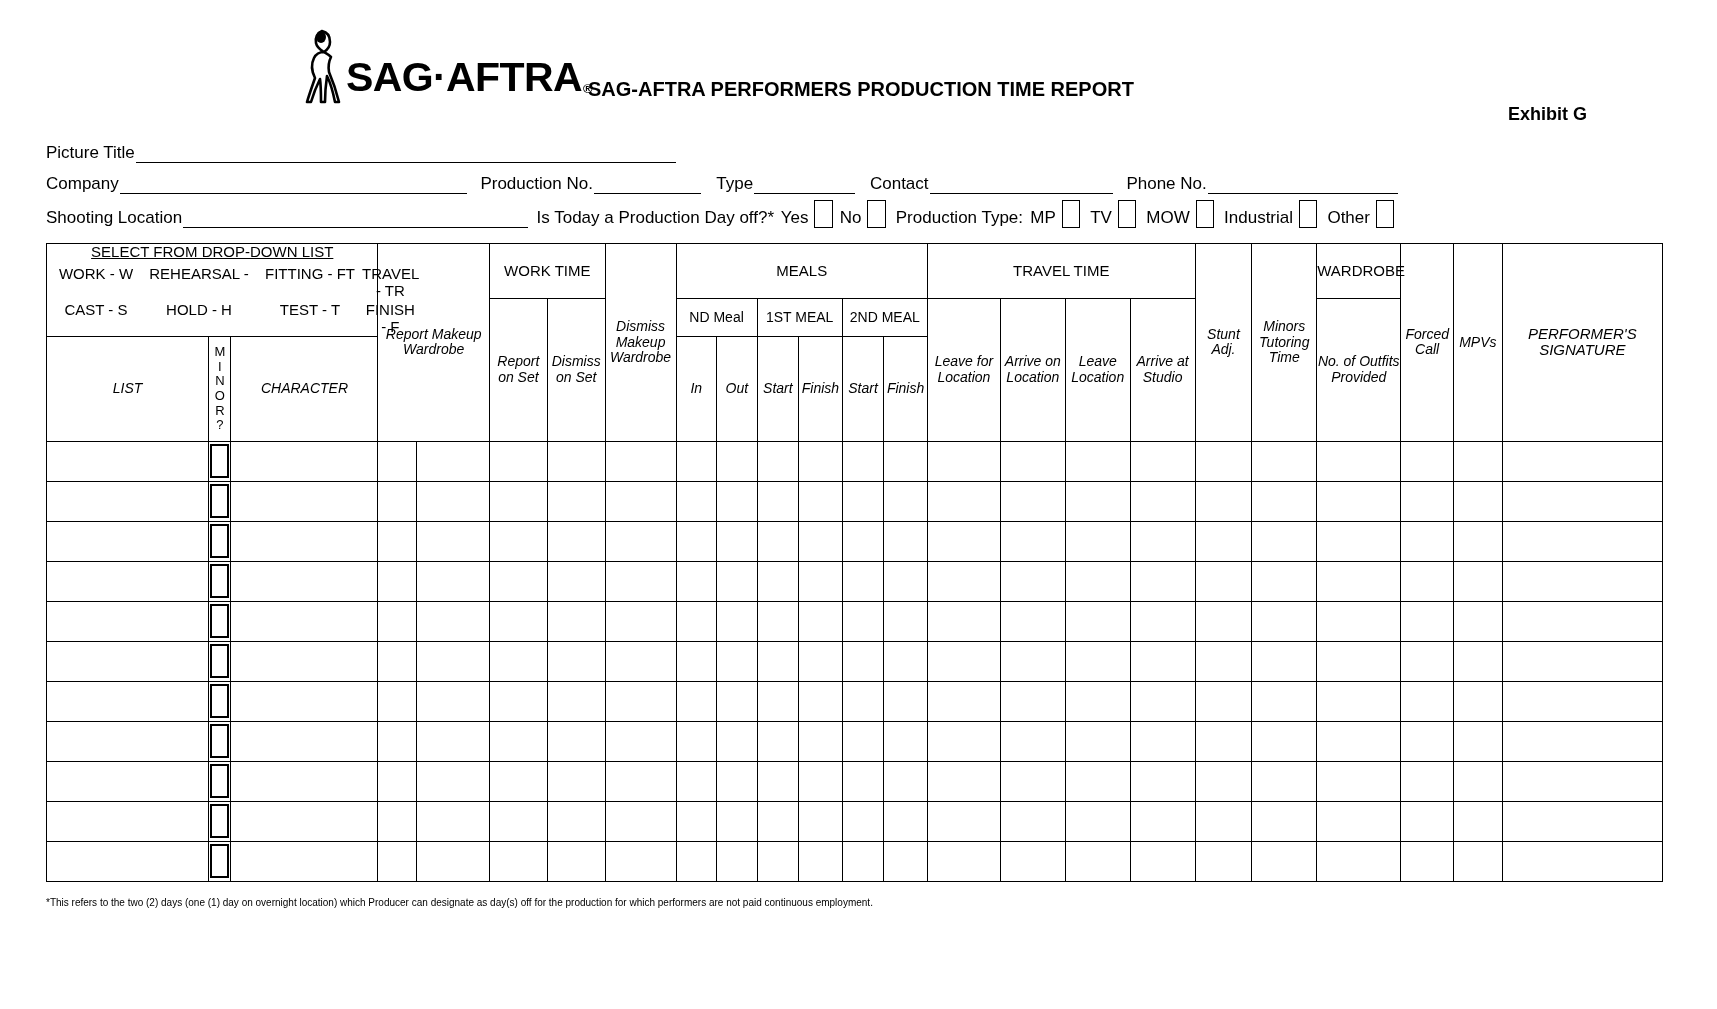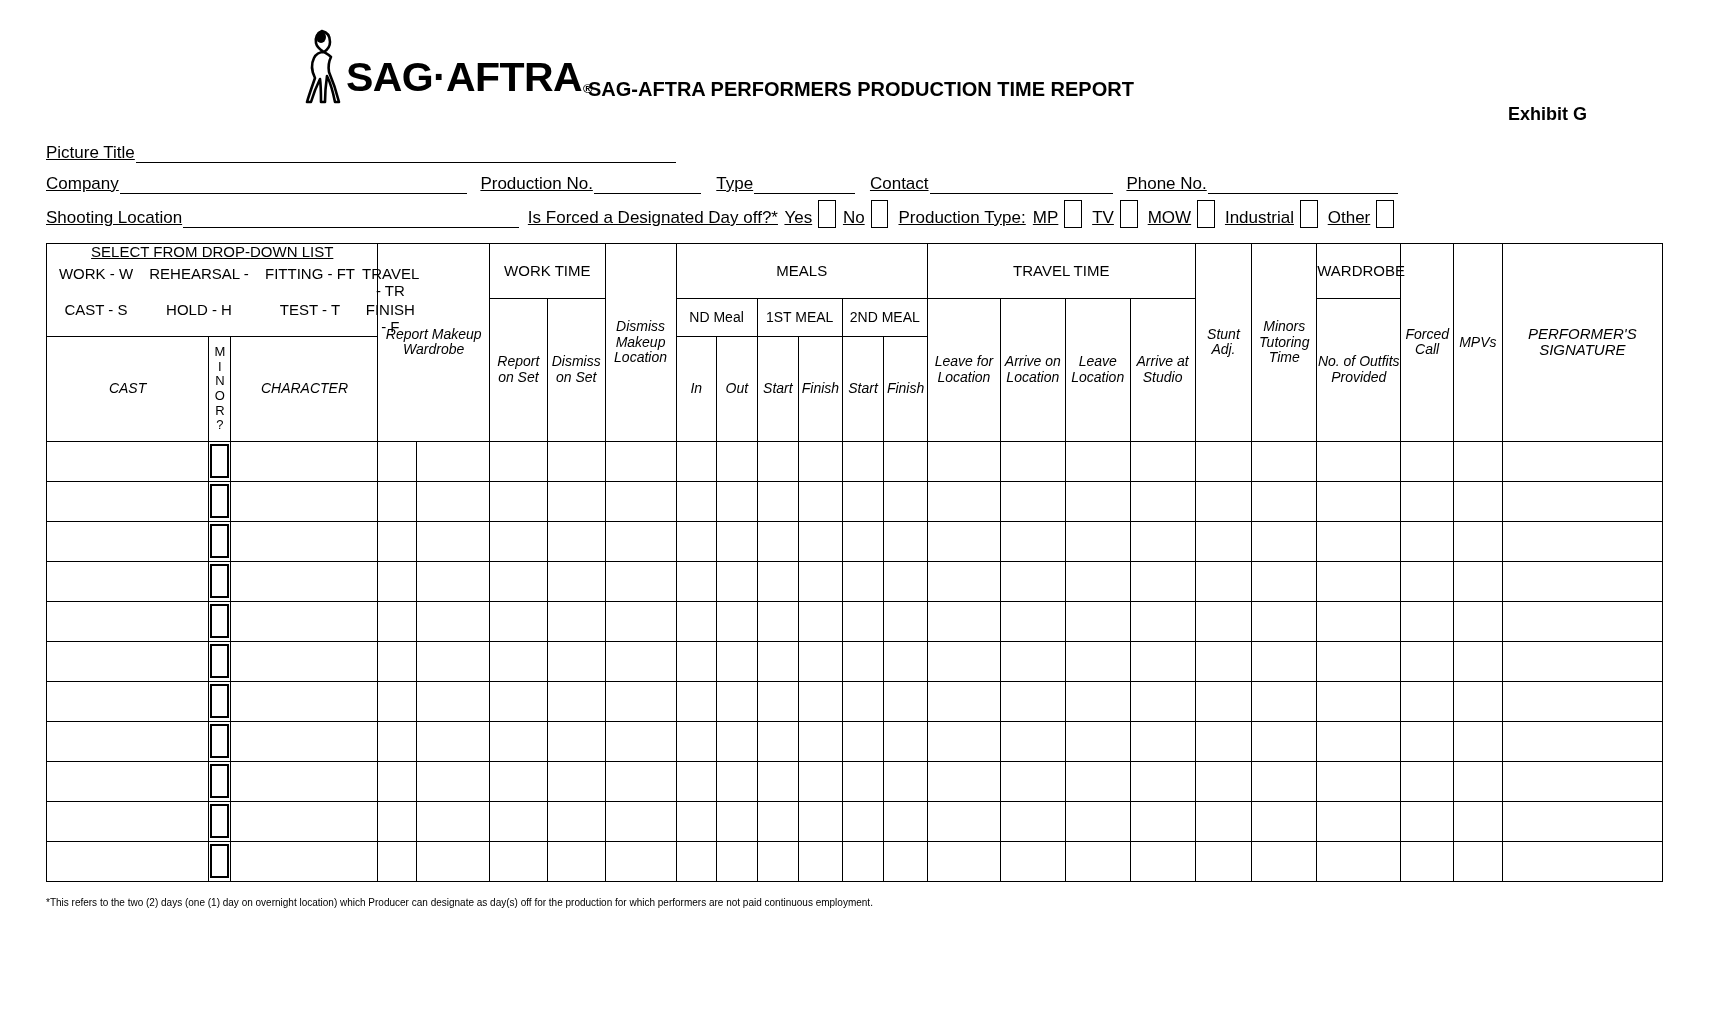--- a/index.html
+++ b/index.html
@@ -66,21 +66,20 @@
     font-weight: bold;
     white-space: nowrap;
   }
 
   
   .form-rows {
     position: absolute;
     left: 0;
     top: 132px;
     width: 1398px;
-    text-decoration: underline;
   }
   .form-row {
     display: flex;
     align-items: flex-end;
     height: 31px;
     padding-left: 46px;
     font-size: 17px;
     white-space: nowrap;
   }
   .fld-label { padding-right: 1px; }
@@ -225,21 +224,21 @@
     <span class="rule" style="width:222px"></span>
     <span class="gap" style="width:16px"></span>
     <span class="fld-label">Phone No.</span>
     <span class="rule" style="width:230px"></span>
   </div>
 
   <div class="form-row" style="height:34px">
     <span class="fld-label">Shooting Location</span>
     <span class="rule" style="width:555px"></span>
     <span class="gap" style="width:14px"></span>
-    <span class="fld-label">Is Forced a Designated Day off?*</span>
+    <span class="fld-label">Is Today a Production Day off?*</span>
     <span class="gap" style="width:9px"></span>
     <span class="fld-label">Yes</span>
     <span class="chk"></span>
     <span class="gap" style="width:5px"></span>
     <span class="fld-label">No</span>
     <span class="chk"></span>
     <span class="gap" style="width:10px"></span>
     <span class="fld-label">Production Type:</span>
     <span class="gap" style="width:10px"></span>
     <span class="fld-label">MP</span>
@@ -298,21 +297,21 @@
         <span>TRAVEL - TR</span>
         <span>CAST - S</span>
         <span>HOLD - H</span>
         <span>TEST - T</span>
         <span>FINISH - F</span>
       </div>
     </td>
 
     <td rowspan="3" colspan="2" class="col-head">Report Makeup Wardrobe</td>
     <td colspan="2" class="grp-head">WORK TIME</td>
-    <td rowspan="3" class="col-head">Dismiss Makeup Location</td>
+    <td rowspan="3" class="col-head">Dismiss Makeup Wardrobe</td>
     <td colspan="6" class="grp-head">MEALS</td>
     <td colspan="4" class="grp-head">TRAVEL TIME</td>
     <td rowspan="3" class="col-head">Stunt Adj.</td>
     <td rowspan="3" class="col-head">Minors Tutoring Time</td>
     <td class="grp-head">WARDROBE</td>
     <td rowspan="3" class="col-head">Forced Call</td>
     <td rowspan="3" class="col-head">MPVs</td>
     <td rowspan="3" class="col-head sig-head">PERFORMER'S SIGNATURE</td>
   </tr>
 
@@ -323,21 +322,21 @@
     <td colspan="2" class="sub-head">1ST MEAL</td>
     <td colspan="2" class="sub-head">2ND MEAL</td>
     <td rowspan="2" class="col-head">Leave for Location</td>
     <td rowspan="2" class="col-head">Arrive on Location</td>
     <td rowspan="2" class="col-head">Leave Location</td>
     <td rowspan="2" class="col-head">Arrive at Studio</td>
     <td rowspan="2" class="col-head">No. of Outfits Provided</td>
   </tr>
 
   <tr>
-    <td class="col-head">CAST</td>
+    <td class="col-head">LIST</td>
     <td class="minor-head">
       <span>M</span>
       <span>I</span>
       <span>N</span>
       <span>O</span>
       <span>R</span>
       <span>?</span>
     </td>
     <td class="col-head">CHARACTER</td>
     <td class="col-head">In</td>

